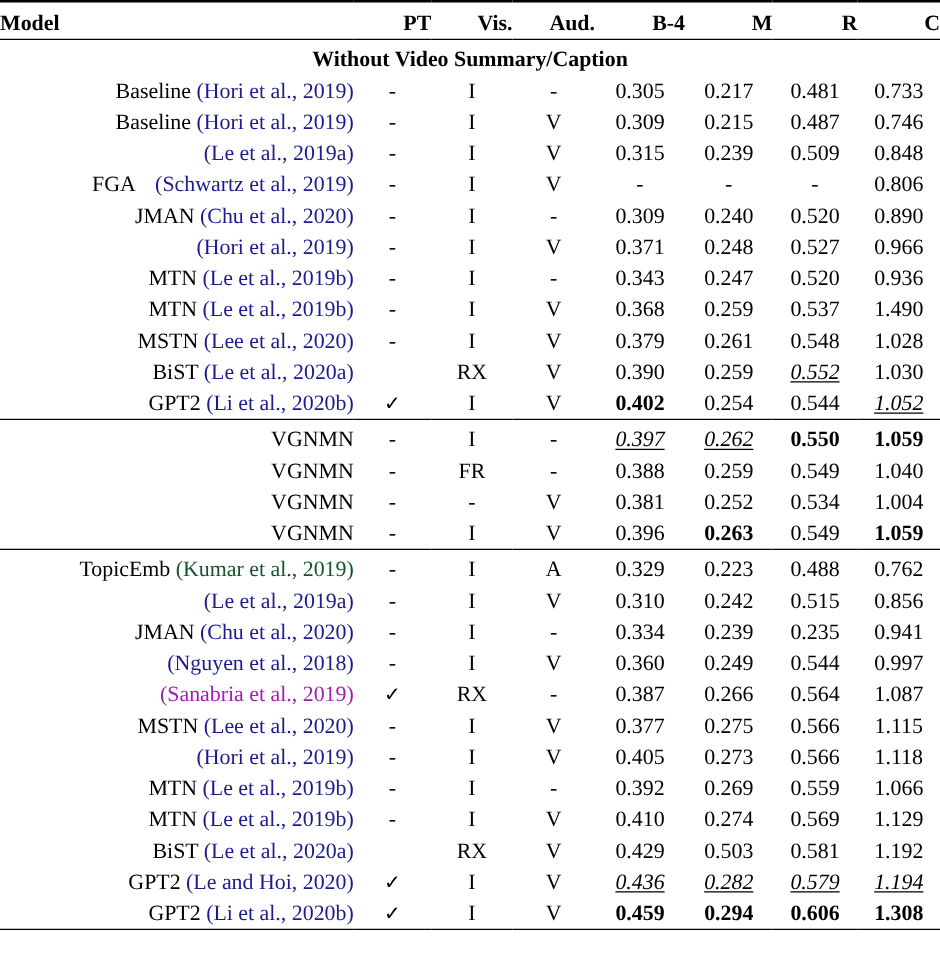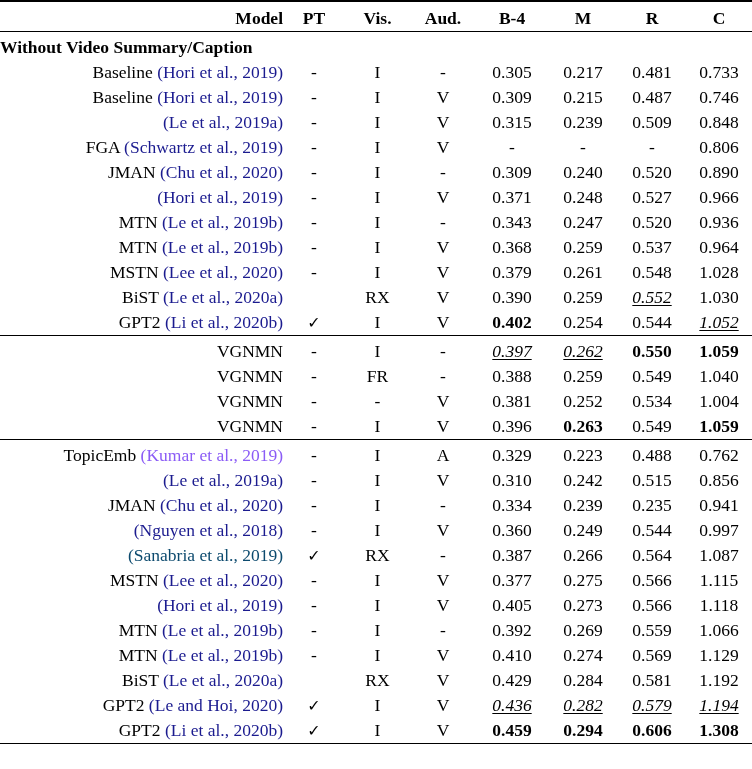--- a/index.html
+++ b/index.html
@@ -38,35 +38,35 @@
   
   col.c-model { width: 283px; }
   col.c-pt    { width: 62px; }
   col.c-vis   { width: 65px; }
   col.c-aud   { width: 66px; }
   col.c-b4    { width: 72px; }
   col.c-m     { width: 70px; }
   col.c-r     { width: 68px; }
   col.c-c     { width: 66px; }
 
-  th.h-model { text-align: right; font-weight: bold; }
-  th.h-num   { text-align: center; font-weight: bold; }
+  th.h-model { text-align: left; font-weight: bold; }
+  th.h-num   { text-align: right; font-weight: bold; }
 
   td.model { text-align: right; padding-left: 3px; }
   td.mid   { text-align: center; }
   td.num   { text-align: center; }
 
   
   tr.rule-top td     { border-top: 2.2px solid #000; height: 4px; }
   tr.rule-head td    { border-top: 1.3px solid #000; height: 3px; }
   tr.rule-sec td     { border-top: 1.3px solid #000; height: 3px; }
 
   .section-head {
     font-weight: bold;
-    text-align: left;
+    text-align: center;
     padding-left: 3px;
   }
   .cite { color: #1b1b8f; }
   .best { font-weight: bold; }
   .second {
     text-decoration: underline;
     text-underline-offset: 2px;
     text-decoration-thickness: 1px;
     font-style: italic;
   }
@@ -132,21 +132,21 @@
           <td class="model"><span class="cite" style="color: rgb(27, 27, 143);">(Le et al., 2019a)</span></td>
           <td class="mid"><span class="dash">-</span></td>
           <td class="mid"><span>I</span></td>
           <td class="mid"><span>V</span></td>
           <td class="num"><span>0.315</span></td>
           <td class="num"><span>0.239</span></td>
           <td class="num"><span>0.509</span></td>
           <td class="num"><span>0.848</span></td>
         </tr>
         <tr>
-          <td class="model"><span>FGA </span><span class="cite" style="color: rgb(27, 27, 143);">(Schwartz et al., 2019)</span></td>
+          <td class="model"><span>FGA </span><span class="cite" style="color: rgb(27, 27, 143); margin-left: 12px;">(Schwartz et al., 2019)</span></td>
           <td class="mid"><span class="dash">-</span></td>
           <td class="mid"><span>I</span></td>
           <td class="mid"><span>V</span></td>
           <td class="num"><span>-</span></td>
           <td class="num"><span>-</span></td>
           <td class="num"><span>-</span></td>
           <td class="num"><span>0.806</span></td>
         </tr>
         <tr>
           <td class="model"><span>JMAN </span><span class="cite" style="color: rgb(27, 27, 143);">(Chu et al., 2020)</span></td>
@@ -179,21 +179,21 @@
           <td class="num"><span>0.936</span></td>
         </tr>
         <tr>
           <td class="model"><span>MTN </span><span class="cite" style="color: rgb(27, 27, 143);">(Le et al., 2019b)</span></td>
           <td class="mid"><span class="dash">-</span></td>
           <td class="mid"><span>I</span></td>
           <td class="mid"><span>V</span></td>
           <td class="num"><span>0.368</span></td>
           <td class="num"><span>0.259</span></td>
           <td class="num"><span>0.537</span></td>
-          <td class="num"><span>0.964</span></td>
+          <td class="num"><span>1.490</span></td>
         </tr>
         <tr>
           <td class="model"><span>MSTN </span><span class="cite" style="color: rgb(27, 27, 143);">(Lee et al., 2020)</span></td>
           <td class="mid"><span class="dash">-</span></td>
           <td class="mid"><span>I</span></td>
           <td class="mid"><span>V</span></td>
           <td class="num"><span>0.379</span></td>
           <td class="num"><span>0.261</span></td>
           <td class="num"><span>0.548</span></td>
           <td class="num"><span>1.028</span></td>
@@ -258,21 +258,21 @@
           <td class="mid"><span>V</span></td>
           <td class="num"><span>0.396</span></td>
           <td class="num"><span class="best">0.263</span></td>
           <td class="num"><span>0.549</span></td>
           <td class="num"><span class="best">1.059</span></td>
         </tr>
         <tr class="rule-sec">
           <td colspan="8"></td>
         </tr>
         <tr>
-          <td class="model"><span>TopicEmb </span><span class="cite" style="color: #8b5cf6;">(Kumar et al., 2019)</span></td>
+          <td class="model"><span>TopicEmb </span><span class="cite" style="color: #14532d;">(Kumar et al., 2019)</span></td>
           <td class="mid"><span class="dash">-</span></td>
           <td class="mid"><span>I</span></td>
           <td class="mid"><span>A</span></td>
           <td class="num"><span>0.329</span></td>
           <td class="num"><span>0.223</span></td>
           <td class="num"><span>0.488</span></td>
           <td class="num"><span>0.762</span></td>
         </tr>
         <tr>
           <td class="model"><span class="cite" style="color: rgb(27, 27, 143);">(Le et al., 2019a)</span></td>
@@ -298,21 +298,21 @@
           <td class="model"><span class="cite" style="color: rgb(27, 27, 143); margin-top: 20px;">(Nguyen et al., 2018)</span></td>
           <td class="mid"><span class="dash">-</span></td>
           <td class="mid"><span>I</span></td>
           <td class="mid"><span>V</span></td>
           <td class="num"><span>0.360</span></td>
           <td class="num"><span>0.249</span></td>
           <td class="num"><span>0.544</span></td>
           <td class="num"><span>0.997</span></td>
         </tr>
         <tr>
-          <td class="model"><span class="cite" style="color: #0c4a6e; padding-left: 23px;">(Sanabria et al., 2019)</span></td>
+          <td class="model"><span class="cite" style="color: #a21caf; padding-left: 23px;">(Sanabria et al., 2019)</span></td>
           <td class="mid"><span class="check">✓</span></td>
           <td class="mid"><span>RX</span></td>
           <td class="mid"><span class="dash">-</span></td>
           <td class="num"><span>0.387</span></td>
           <td class="num"><span>0.266</span></td>
           <td class="num"><span>0.564</span></td>
           <td class="num"><span>1.087</span></td>
         </tr>
         <tr>
           <td class="model"><span>MSTN </span><span class="cite" style="color: rgb(27, 27, 143);">(Lee et al., 2020)</span></td>
@@ -353,21 +353,21 @@
           <td class="num"><span>0.274</span></td>
           <td class="num"><span>0.569</span></td>
           <td class="num"><span>1.129</span></td>
         </tr>
         <tr>
           <td class="model"><span>BiST </span><span class="cite" style="color: rgb(27, 27, 143);">(Le et al., 2020a)</span></td>
           <td class="mid"><span></span></td>
           <td class="mid"><span>RX</span></td>
           <td class="mid"><span>V</span></td>
           <td class="num"><span>0.429</span></td>
-          <td class="num"><span>0.284</span></td>
+          <td class="num"><span>0.503</span></td>
           <td class="num"><span>0.581</span></td>
           <td class="num"><span>1.192</span></td>
         </tr>
         <tr>
           <td class="model"><span>GPT2 </span><span class="cite" style="color: rgb(27, 27, 143);">(Le and Hoi, 2020)</span></td>
           <td class="mid"><span class="check">✓</span></td>
           <td class="mid"><span>I</span></td>
           <td class="mid"><span>V</span></td>
           <td class="num"><span class="second">0.436</span></td>
           <td class="num"><span class="second">0.282</span></td>

